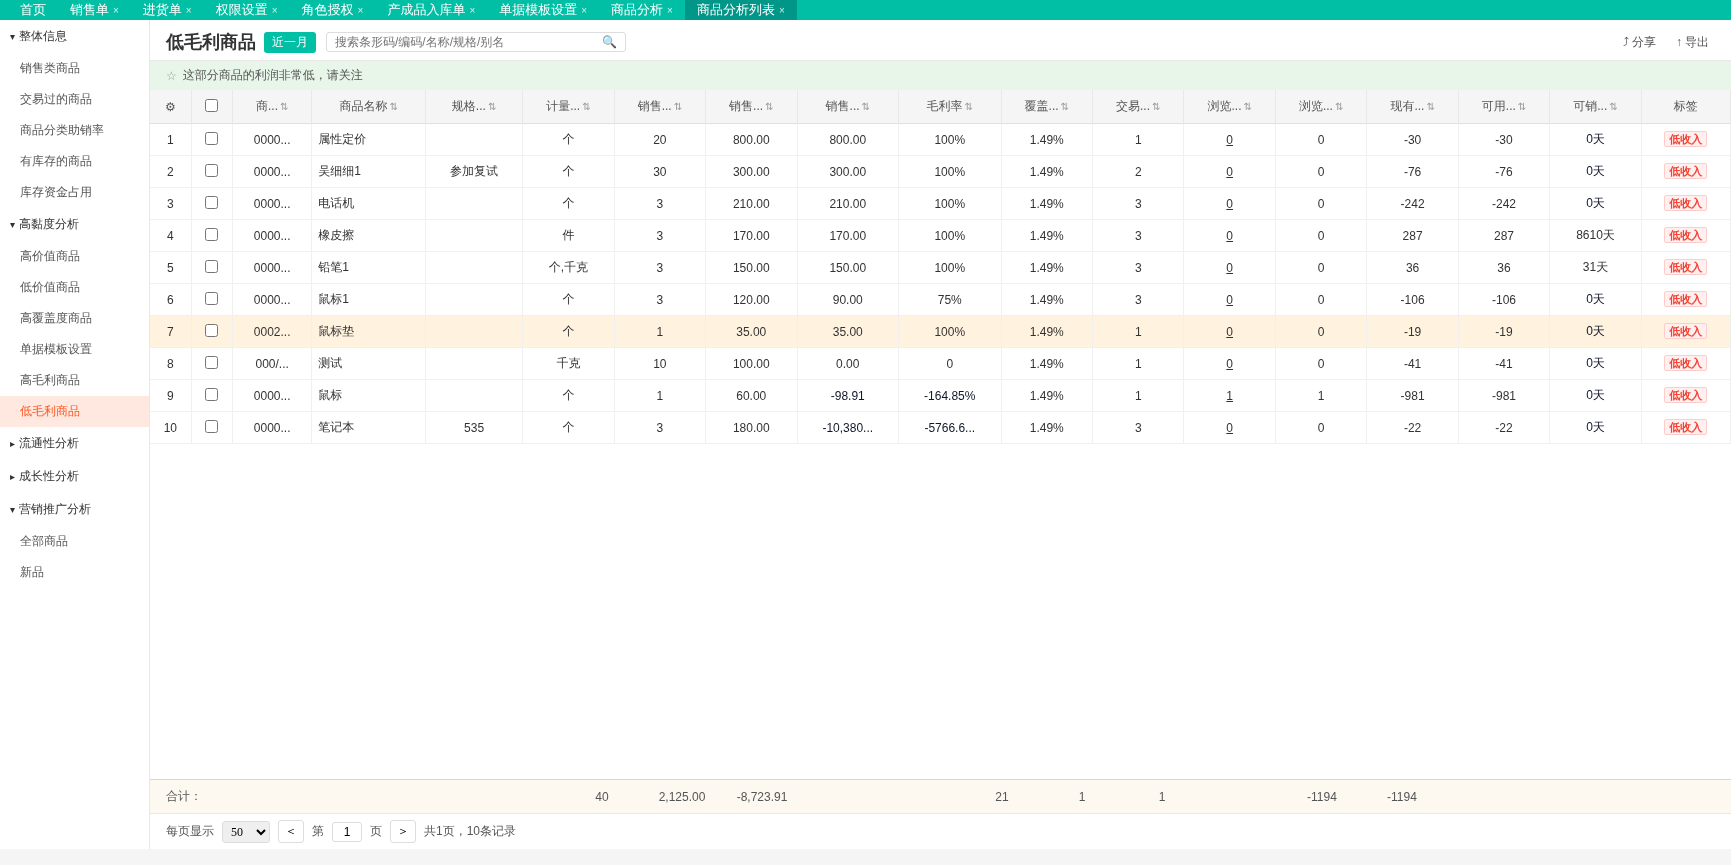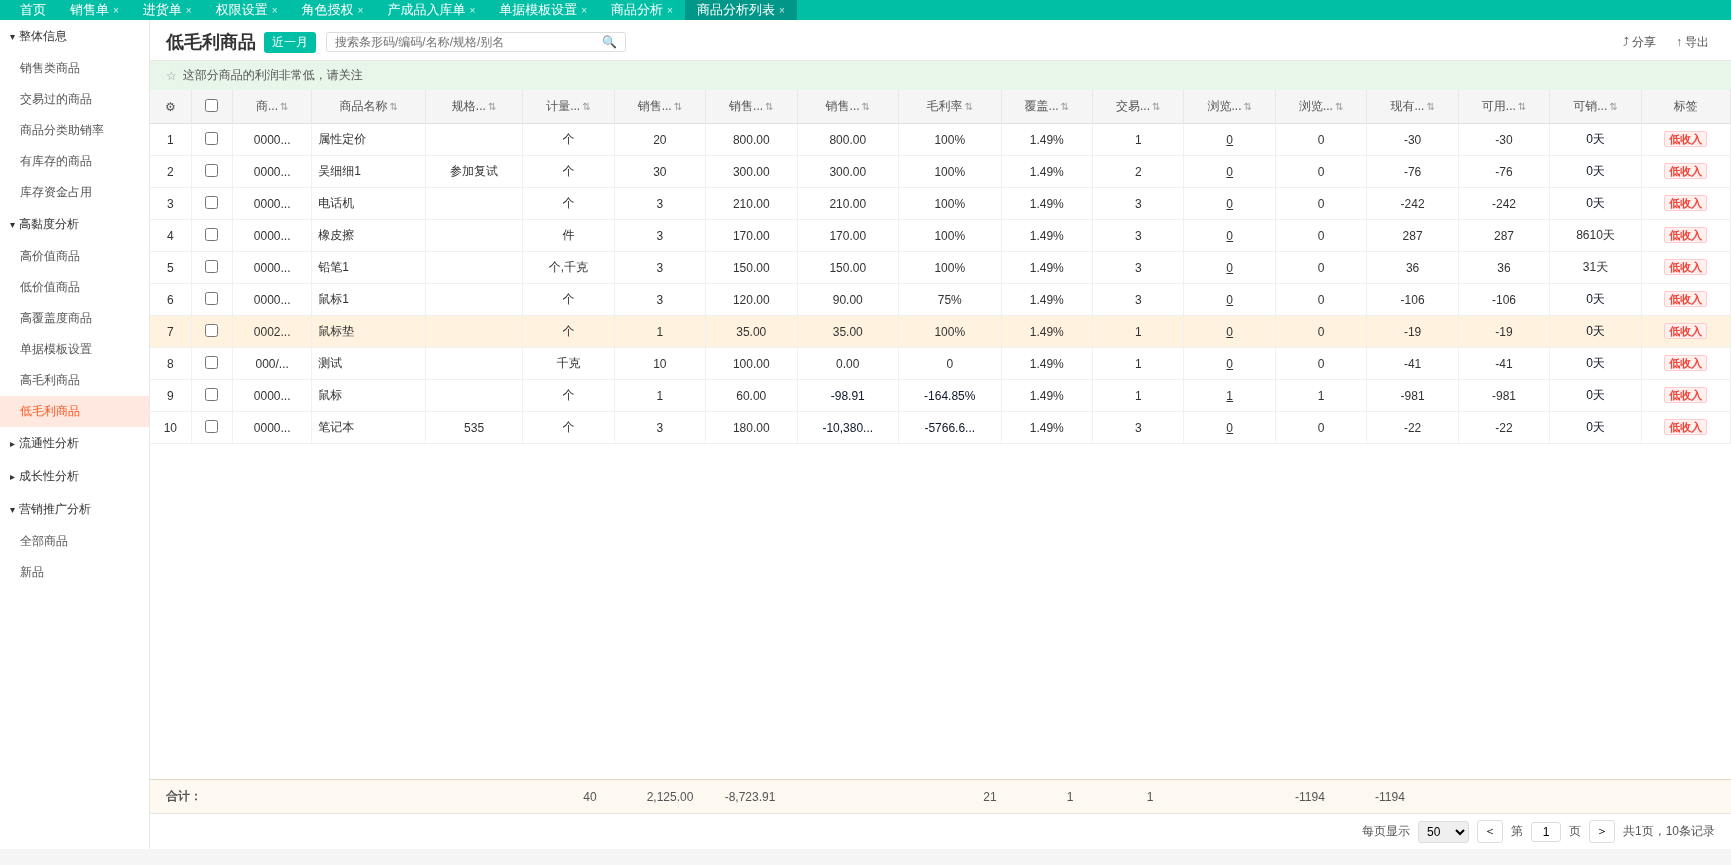--- a/index.html
+++ b/index.html
@@ -194,49 +194,49 @@
     
     .table-footer {
       background: #fdf8f0;
       border-top: 1px solid #e0d5c0;
       padding: 8px 16px;
       display: flex;
       align-items: center;
       font-size: 12px;
       color: #555;
     }
-    .footer-label { font-weight: bold; margin-right: 8px; }
+    .footer-label { font-weight: normal; margin-right: 20px; }
     .footer-cells {
       display: flex;
       flex: 1;
       gap: 0;
     }
     .footer-cell {
       text-align: center;
       min-width: 80px;
       padding: 0 6px;
     }
 
     
     .pagination-bar {
       background: #fff;
       border-top: 1px solid #e8e8e8;
       padding: 6px 16px;
       display: flex;
       align-items: center;
-      justify-content: flex-end;
       gap: 8px;
       font-size: 12px;
       color: #555;
     }
     .pagination-bar select {
       border: 1px solid #ddd;
       border-radius: 3px;
       padding: 2px 4px;
       font-size: 12px;
+      font-family: Liberation Serif, serif;
     }
     .page-nav-btn {
       border: 1px solid #ddd;
       background: #fff;
       border-radius: 3px;
       padding: 2px 6px;
       cursor: pointer;
       font-size: 12px;
     }
     .page-input {

